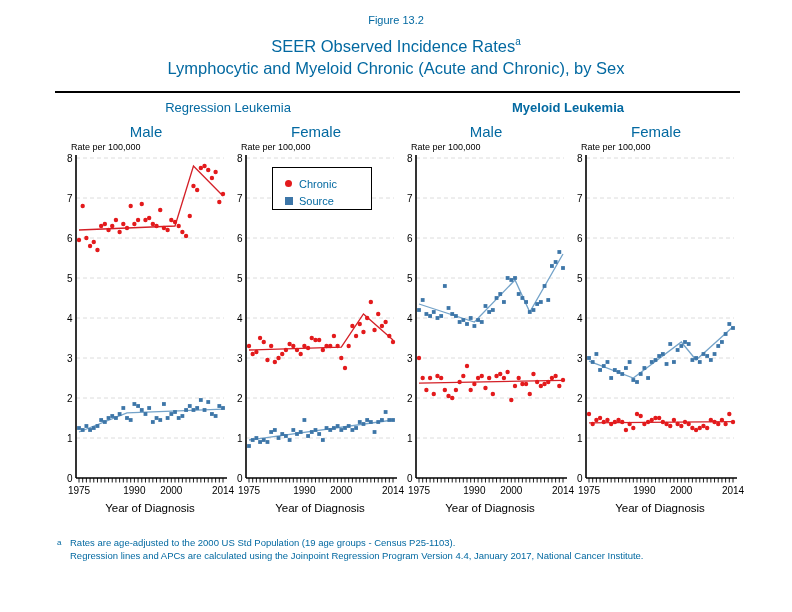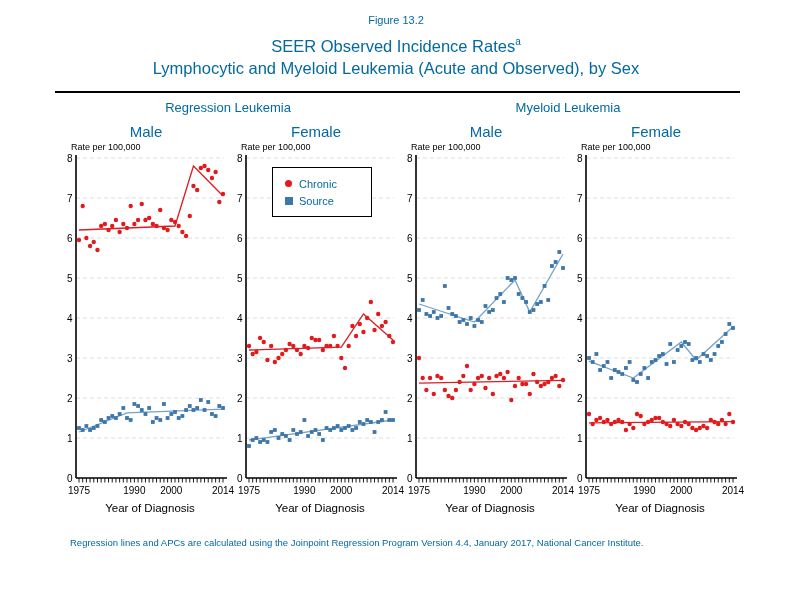--- a/index.html
+++ b/index.html
@@ -9,44 +9,44 @@
   .title1{position:absolute;top:36px;left:0;width:792px;text-align:center;font-size:16.5px;}
   .title1 sup{font-size:10px;}
   .title2{position:absolute;top:59px;left:0;width:792px;text-align:center;font-size:16.5px;}
   .rule{position:absolute;top:91px;left:55px;width:685px;height:0;border-top:2px solid #000;}
   .group-label{position:absolute;top:100px;width:340px;text-align:center;font-size:13px;}
   .sex-label{position:absolute;top:123px;width:176px;text-align:center;font-size:15px;}
   .chart{position:absolute;top:140px;width:176px;height:392px;text-align:center;}
   .chart svg{overflow:visible;}
   svg text{font-family:"Liberation Sans",sans-serif;fill:#000;}
   .legend{position:absolute;left:272px;top:167px;width:86px;background:#fff;
-          border:1.6px solid #000;padding:7px 0 7px 12px;z-index:5;}
+          border:1.6px solid #000;padding:7px 0 0 12px;z-index:5;}
   .legend-item{display:flex;align-items:center;font-size:11px;height:17px;}
   .legend-dot{display:inline-block;width:7px;height:7px;border-radius:50%;margin-right:7px;}
   .legend-sq{display:inline-block;width:8px;height:8px;margin-right:6px;}
   .footnotes{position:absolute;left:57px;top:537px;font-size:9.5px;line-height:12.5px;}
   .foot-indent{display:inline-block;width:13px;}
   .foot-marker{display:inline-block;width:13px;font-size:8px;vertical-align:top;}
 </style>
 </head>
 <body>
 
 <div id="page">
 
   <div class="fig-label">Figure 13.2</div>
 
   <div class="title1">
     <span>SEER Observed Incidence Rates</span><sup>a</sup>
   </div>
-  <div class="title2">Lymphocytic and Myeloid Leukemia (Acute and Observed), by Sex</div>
+  <div class="title2">Lymphocytic and Myeloid Chronic (Acute and Chronic), by Sex</div>
 
   <div class="rule"></div>
 
   <div class="group-label" style="left:58px;">Regression Leukemia</div>
-  <div class="group-label" style="left:398px;">Myeloid Leukemia</div>
+  <div class="group-label" style="left:398px;font-weight:bold;">Myeloid Leukemia</div>
 
   <div class="sex-label" style="left:58px;">Male</div>
   <div class="sex-label" style="left:228px;">Female</div>
   <div class="sex-label" style="left:398px;">Male</div>
   <div class="sex-label" style="left:568px;">Female</div>
 
   <div class="chart" style="left:58px;"><svg viewBox="0 0 176 392" width="176" height="392">
         <text x="13" y="10" font-size="9">Rate per 100,000</text>
         <line x1="18" y1="298" x2="166" y2="298" stroke="#dcdcdc" stroke-width="1" stroke-dasharray="4 3"></line>
         <line x1="18" y1="258" x2="166" y2="258" stroke="#dcdcdc" stroke-width="1" stroke-dasharray="4 3"></line>
@@ -648,16 +648,17 @@
       <span class="legend-dot" style="background: rgb(227, 26, 28);"></span>
       <span>Chronic</span>
     </div>
     <div class="legend-item">
       <span class="legend-sq" style="background: rgb(61, 118, 168);"></span>
       <span>Source</span>
     </div>
   </div>
 
   <div class="footnotes">
+    <div><span class="foot-marker">a</span><span>Rates are age-adjusted to the 2000 US Std Population (19 age groups - Census P25-1103).</span></div>
     <div><span class="foot-indent"></span><span>Regression lines and APCs are calculated using the Joinpoint Regression Program Version 4.4, January 2017, National Cancer Institute.</span></div>
   </div>
 
 </div>
 
 </body></html>

